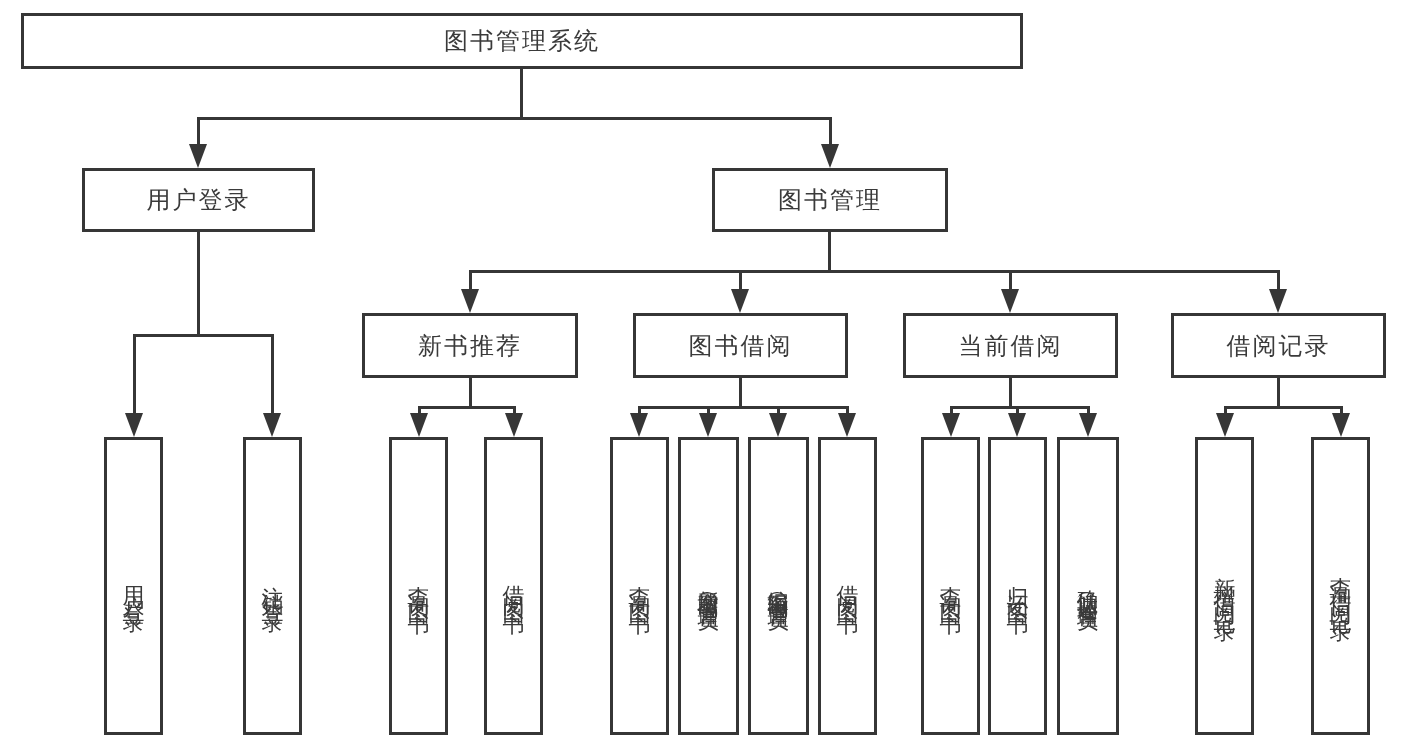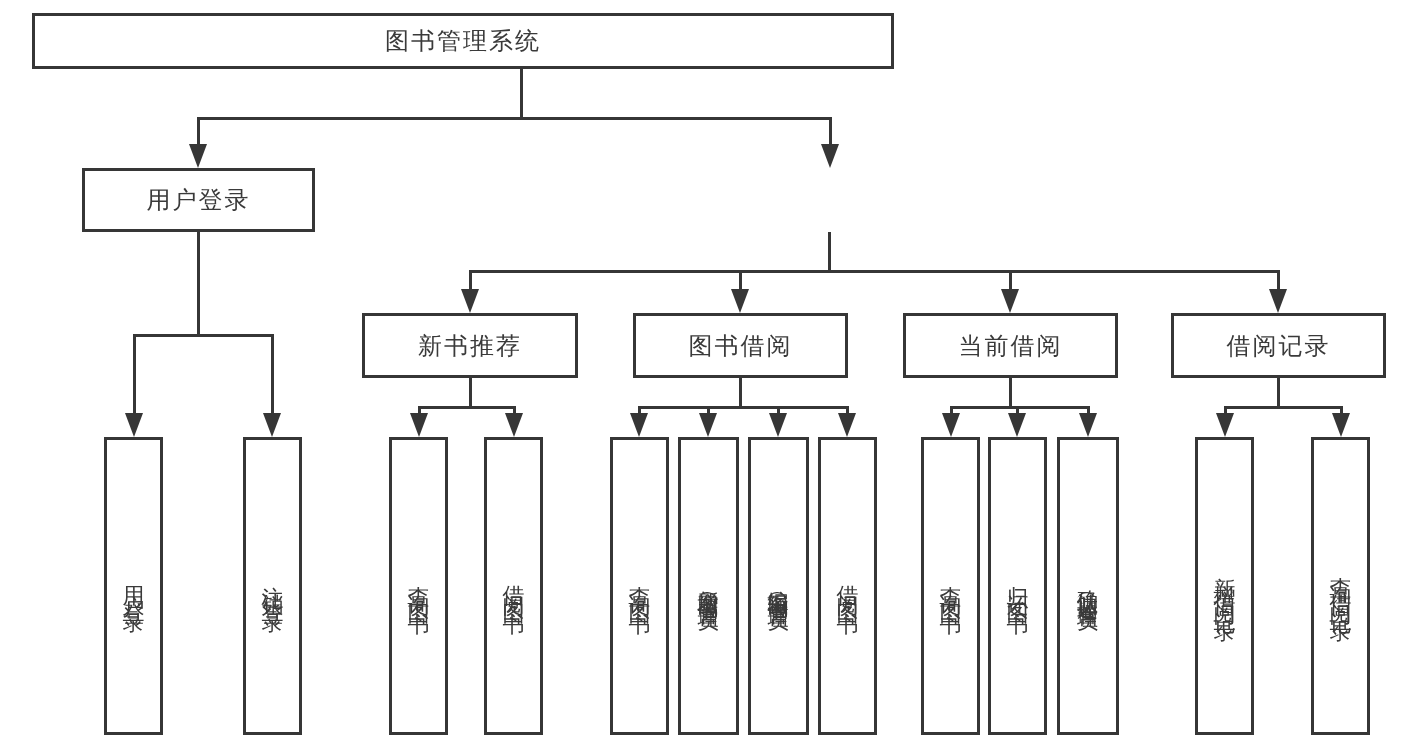--- a/index.html
+++ b/index.html
@@ -29,33 +29,36 @@
   .watermark{
     position:absolute;top:714px;right:6px;font-size:20px;color:#a6a6a6;
     letter-spacing:1px;white-space:nowrap;
   }
 </style>
 </head>
 <body>
 
 <div id="stage">
 
-  <div class="box" style="left:32px;top:13px;width:862px;height:56px;">
+  <div class="box" style="left:21px;top:13px;width:1002px;height:56px;">
     <span class="hlabel">图书管理系统</span>
   </div>
 
   <div class="vline" style="left:520px;top:69px;height:49px;"></div>
   <div class="hline" style="left:197px;top:117px;width:635px;"></div>
   <div class="vline" style="left:197px;top:117px;height:29px;"></div>
   <div class="arrow" style="left:189px;top:144px;"></div>
   <div class="vline" style="left:829px;top:117px;height:29px;"></div>
   <div class="arrow" style="left:821px;top:144px;"></div>
 
   <div class="box" style="left:82px;top:168px;width:233px;height:64px;">
     <span class="hlabel">用户登录</span>
+  </div>
+  <div class="box" style="left:712px;top:168px;width:236px;height:64px;">
+    <span class="hlabel">图书管理</span>
   </div>
 
   <div class="vline" style="left:197px;top:232px;height:104px;"></div>
   <div class="hline" style="left:133px;top:334px;width:141px;"></div>
   <div class="vline" style="left:133px;top:334px;height:79px;"></div>
   <div class="arrow" style="left:125px;top:413px;"></div>
   <div class="vline" style="left:271px;top:334px;height:79px;"></div>
   <div class="arrow" style="left:263px;top:413px;"></div>
 
   <div class="vline" style="left:828px;top:232px;height:41px;"></div>

